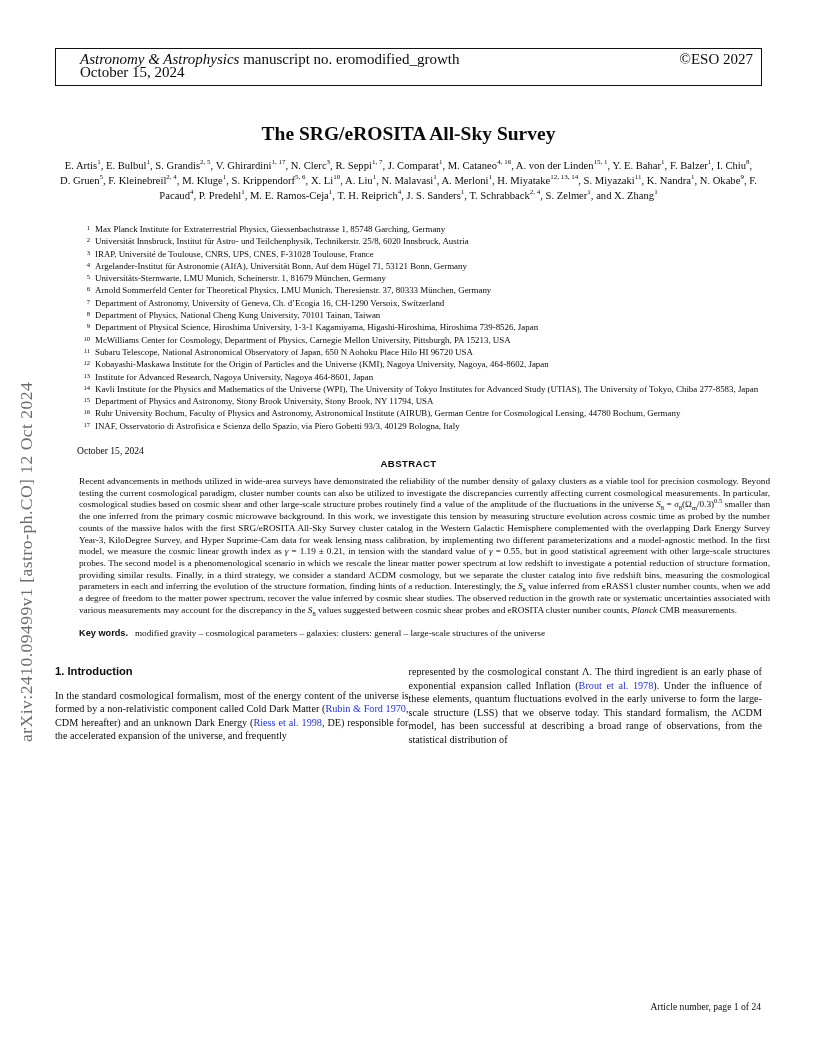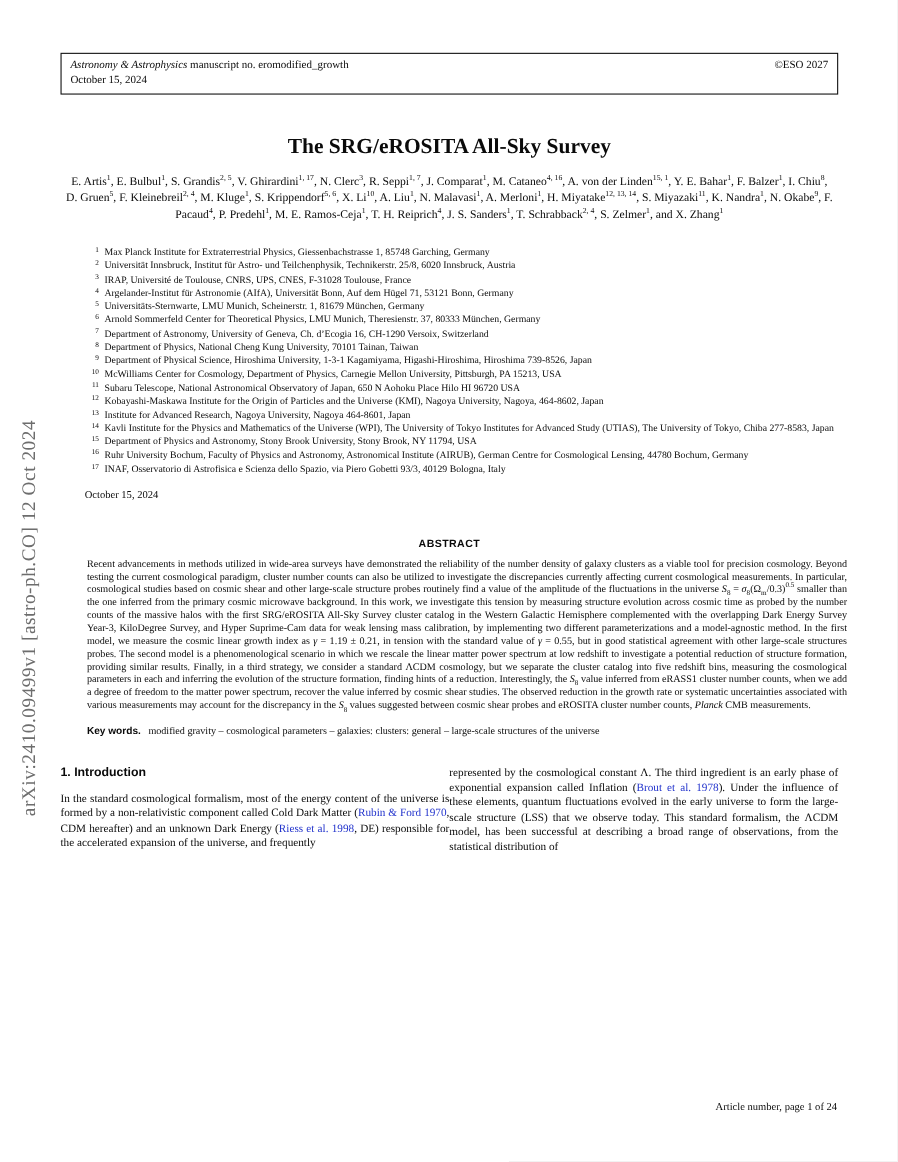--- a/index.html
+++ b/index.html
@@ -22,22 +22,22 @@
     writing-mode:vertical-rl;
     transform:rotate(180deg);
     font-size:17.5px;
     color:#6d6d6d;
     letter-spacing:0.5px;
     white-space:nowrap;
   }
   
   .header-box{
     border:1.4px solid #111;
-    padding:4px 8px 6px 8px;
-    font-size:10px;
+    padding:4px 8px 6px 24px;
+    font-size:15px;
     line-height:13px;
     position:relative;
   }
   .header-box .journal{font-style:italic;}
   .header-box .copyright{position:absolute;right:8px;top:4px;}
   
   .paper-title{
     text-align:center;
     font-family:Liberation Serif, serif;
     font-weight:bold;
@@ -74,21 +74,21 @@
   }
   .affil-text{flex:1;}
   .submit-date{margin-top:13px;margin-left:22px;font-size:9.6px;}
   
   .abstract-heading{
     text-align:center;
     font-family:"Liberation Sans", sans-serif;
     font-weight:bold;
     font-size:9.6px;
     letter-spacing:0.4px;
-    margin-top:33px;
+    margin-top:2px;
   }
   .abstract-text{
     margin-top:7px;
     margin-left:24px;
     margin-right:-8px;
     font-size:9.2px;
     line-height:11.7px;
     text-align:justify;
   }
   .abstract-text sub,.abstract-text sup{font-size:6.5px;line-height:0;}

